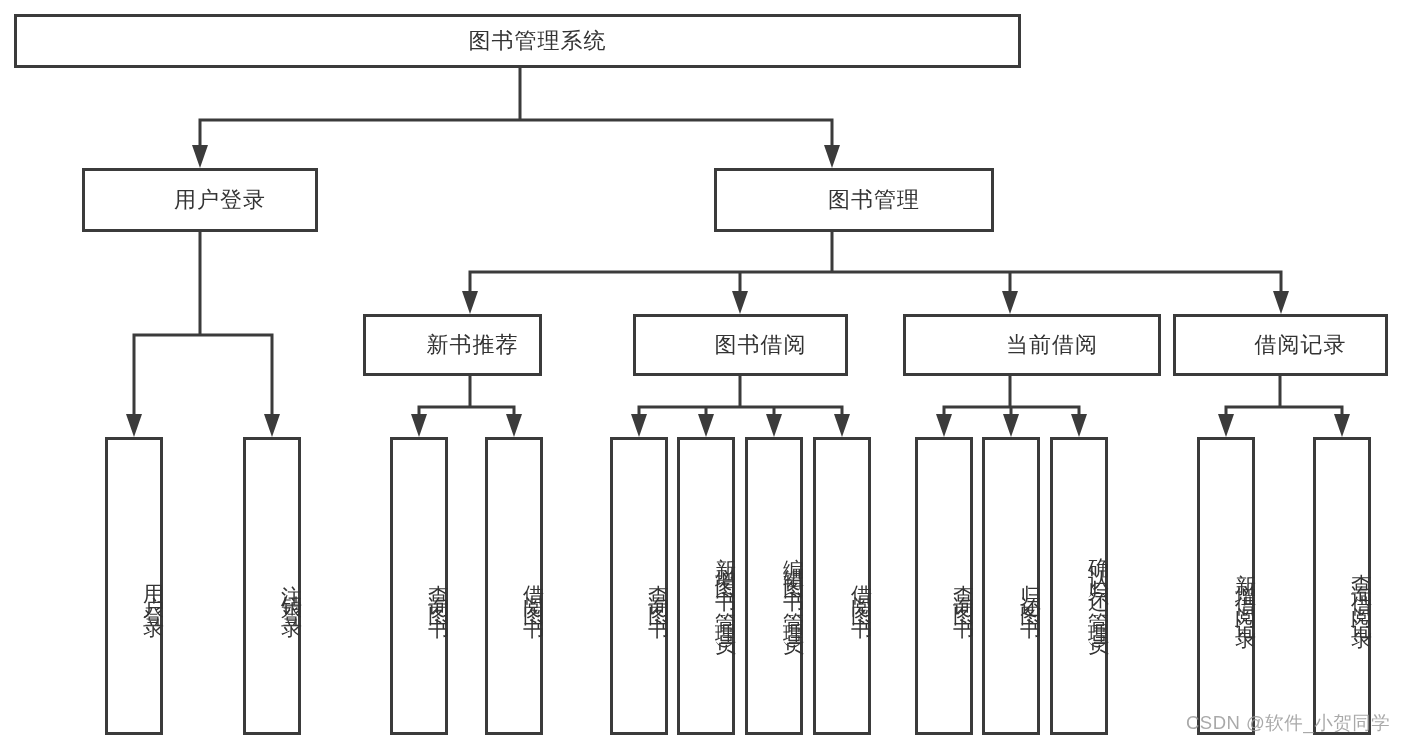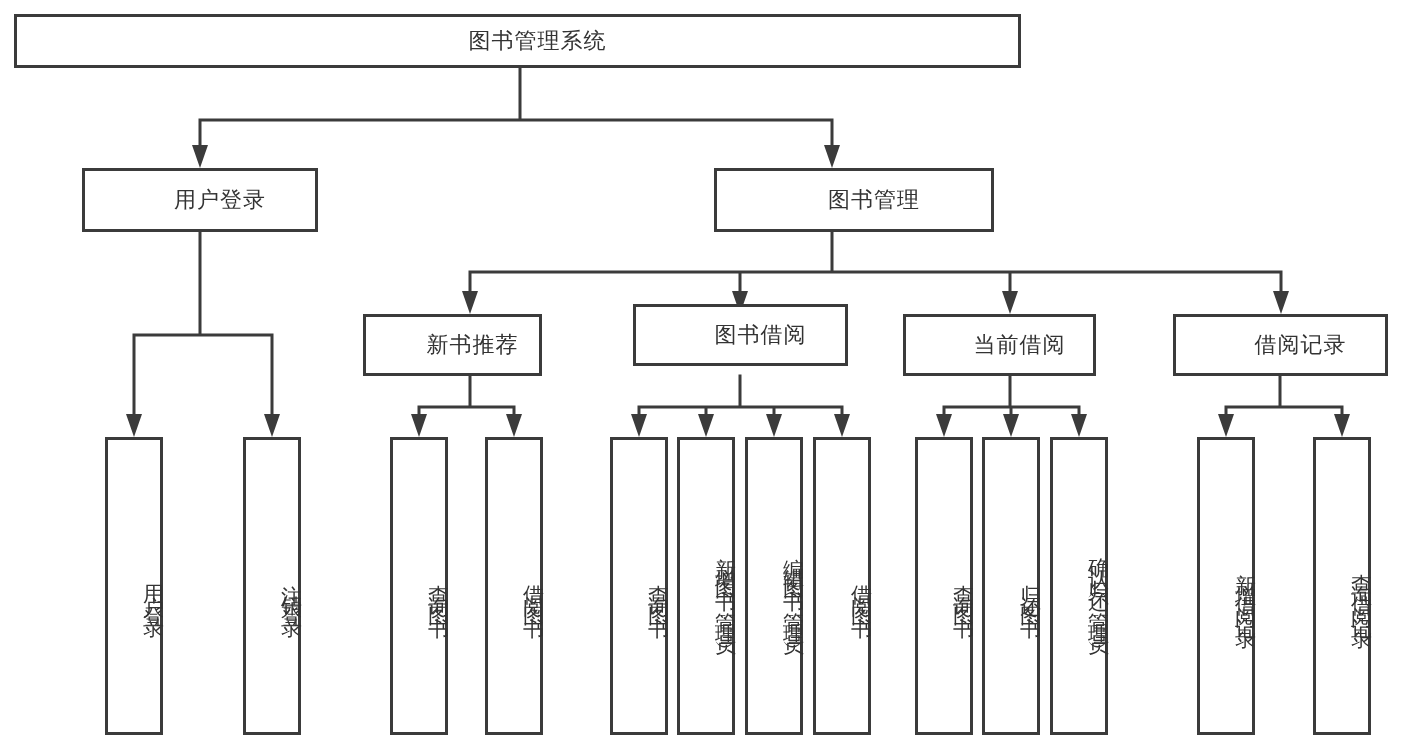--- a/index.html
+++ b/index.html
@@ -41,22 +41,22 @@
     line-height:1;
     padding-top:8px;
   }
   
   #n-root{left:14px;top:14px;width:1007px;height:54px;}
   
   #n-l2-0{left:82px;top:168px;width:236px;height:64px;}
   #n-l2-1{left:714px;top:168px;width:280px;height:64px;}
   
   #n-l3-0{left:363px;top:314px;width:179px;height:62px;}
-  #n-l3-1{left:633px;top:304px;width:215px;height:62px;}
-  #n-l3-2{left:903px;top:314px;width:193px;height:62px;}
+  #n-l3-1{left:633px;top:314px;width:215px;height:62px;}
+  #n-l3-2{left:903px;top:314px;width:258px;height:62px;}
   #n-l3-3{left:1173px;top:314px;width:215px;height:62px;}
   
   .leaf{top:437px;width:58px;height:298px;}
   #n-leaf-0{left:105px;}
   #n-leaf-1{left:243px;}
   #n-leaf-2{left:390px;}
   #n-leaf-3{left:485px;}
   #n-leaf-4{left:610px;}
   #n-leaf-5{left:677px;}
   #n-leaf-6{left:745px;}
@@ -149,13 +149,14 @@
   <div class="node vnode leaf" id="n-leaf-4">查询图书</div>
   <div class="node vnode leaf" id="n-leaf-5">新增图书（管理员）</div>
   <div class="node vnode leaf" id="n-leaf-6">编辑图书（管理员）</div>
   <div class="node vnode leaf" id="n-leaf-7">借阅图书</div>
   <div class="node vnode leaf" id="n-leaf-8">查询图书</div>
   <div class="node vnode leaf" id="n-leaf-9">归还图书</div>
   <div class="node vnode leaf" id="n-leaf-10">确认归还（管理员）</div>
   <div class="node vnode leaf" id="n-leaf-11">新增借阅记录</div>
   <div class="node vnode leaf" id="n-leaf-12">查询借阅记录</div>
 
+  <div class="watermark">CSDN @软件_小贺同学</div>
 </div>
 
 </body></html>

